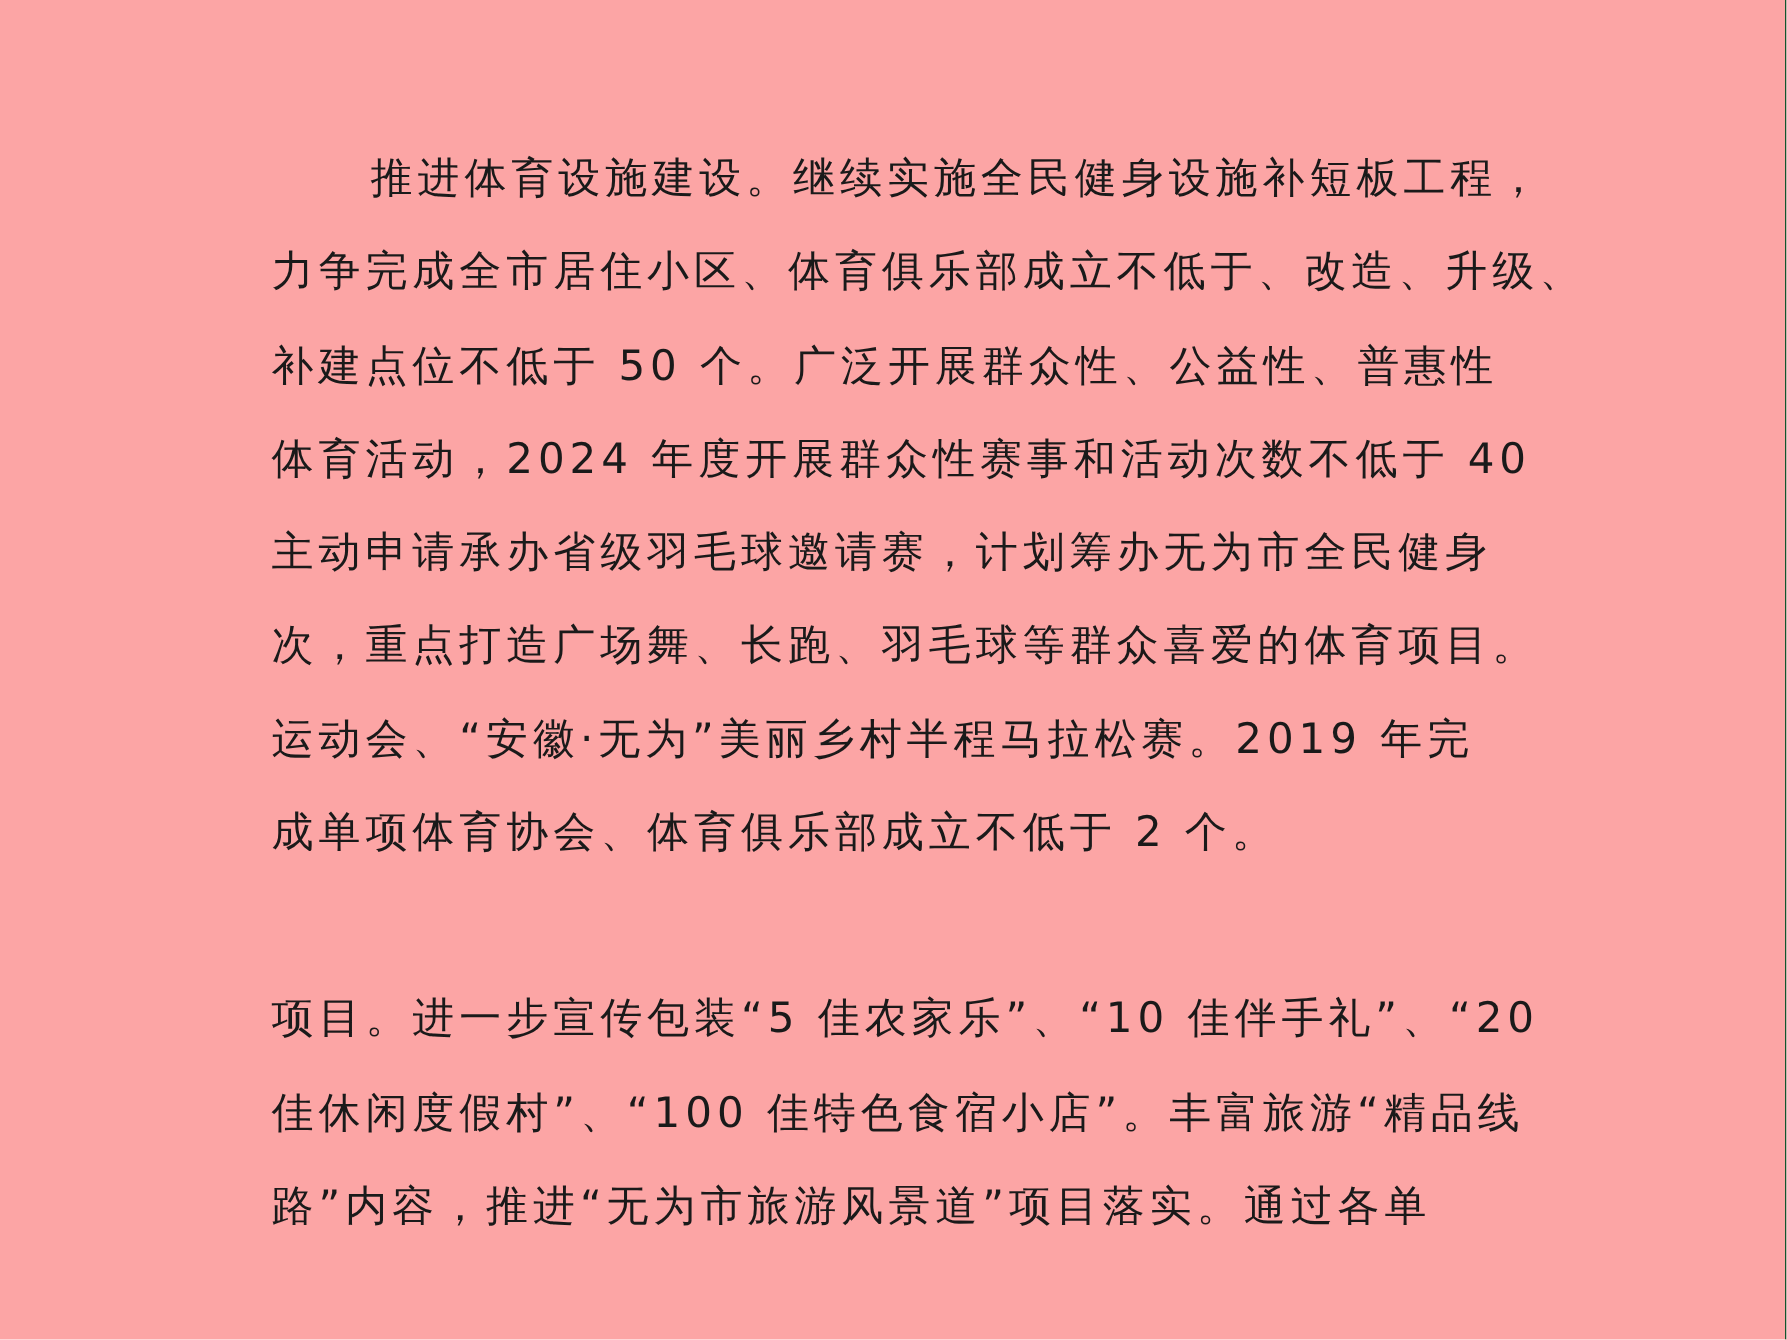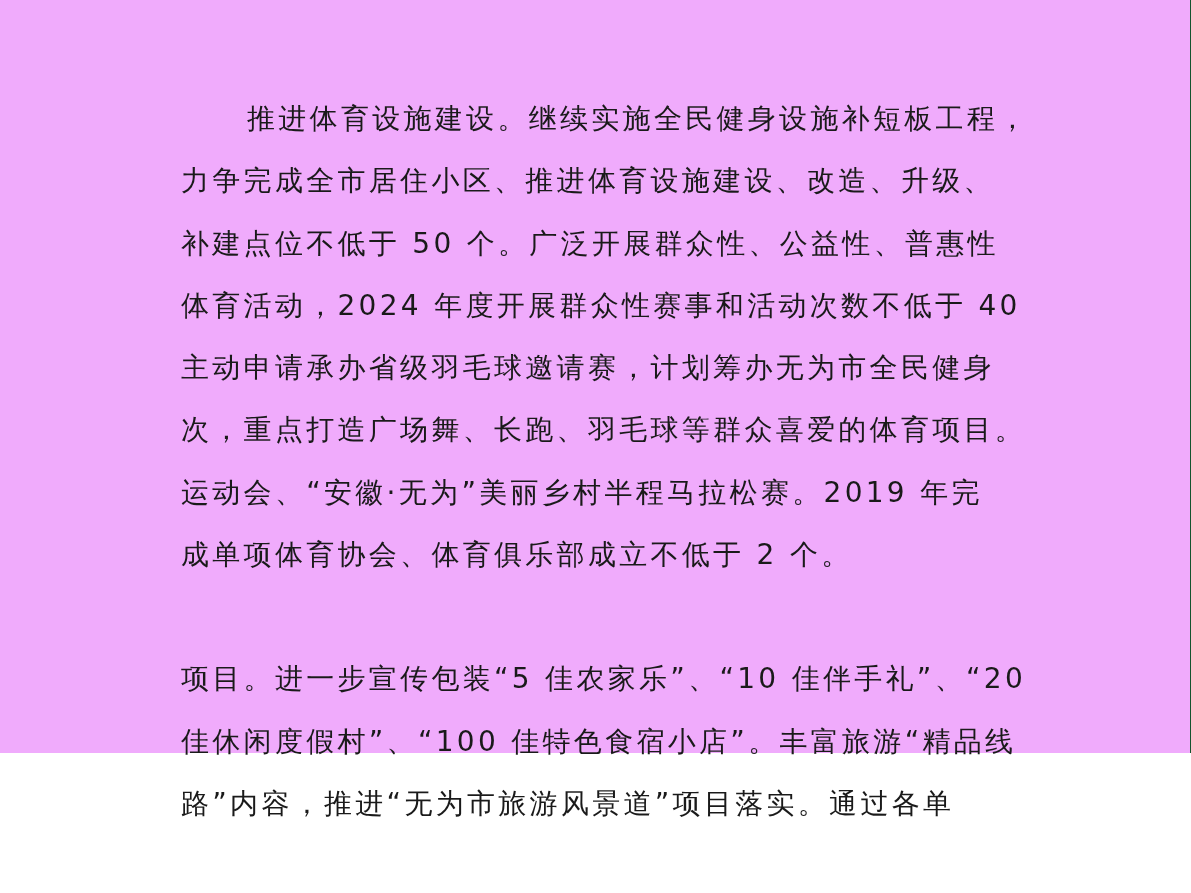--- a/index.html
+++ b/index.html
@@ -11,22 +11,22 @@
       width: 1191px;
       height: 893px;
       overflow: hidden;
       position: relative;
     }
     .page {
       position: absolute;
       left: 0;
       top: 0;
       width: 1190px;
-      height: 753px;
-      background: #f0abfc;
+      height: 893px;
+      background: #fca5a5;
       border-right: 1px solid #14532d;
     }
     .content {
       position: absolute;
       left: 181px;
       top: 88px;
       width: 828px;
       font-family: "DejaVu Sans", "Liberation Sans", sans-serif;
       font-size: 28px;
       color: #1a1a1a;
@@ -54,21 +54,21 @@
     .para { text-indent: 0; }
   </style>
 </head>
 <body>
 
 <div class="page">
   <div class="content">
 
     <div class="para">
       <span class="line first">推进体育设施建设。继续实施全民健身设施补短板工程，</span>
-      <span class="line">力争完成全市居住小区、推进体育设施建设、改造、升级、</span>
+      <span class="line">力争完成全市居住小区、体育俱乐部成立不低于、改造、升级、</span>
       <span class="line">补建点位不低于 50 个。广泛开展群众性、公益性、普惠性</span>
       <span class="line">体育活动，2024 年度开展群众性赛事和活动次数不低于 40</span>
       <span class="line">主动申请承办省级羽毛球邀请赛，计划筹办无为市全民健身</span>
       <span class="line">次，重点打造广场舞、长跑、羽毛球等群众喜爱的体育项目。</span>
       <span class="line">运动会、“安徽·无为”美丽乡村半程马拉松赛。2019 年完</span>
       <span class="line">成单项体育协会、体育俱乐部成立不低于 2 个。</span>
     </div>
 
     <div class="para">
       <span class="line">项目。进一步宣传包装“5 佳农家乐”、“10 佳伴手礼”、“20</span>

